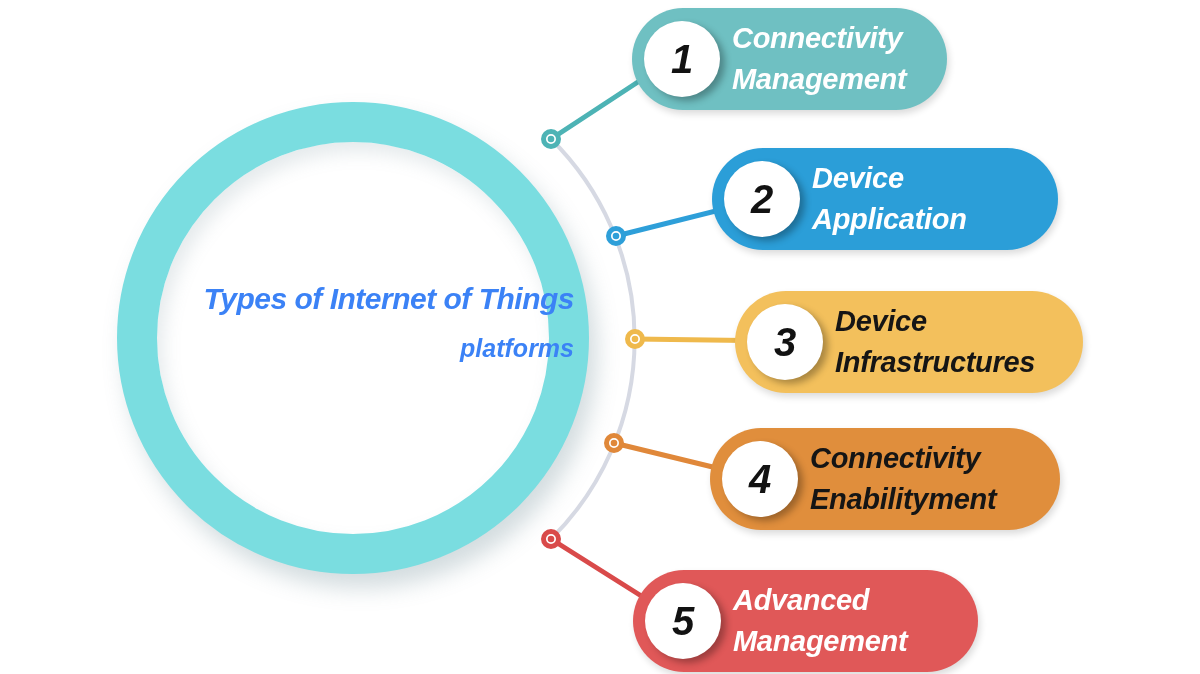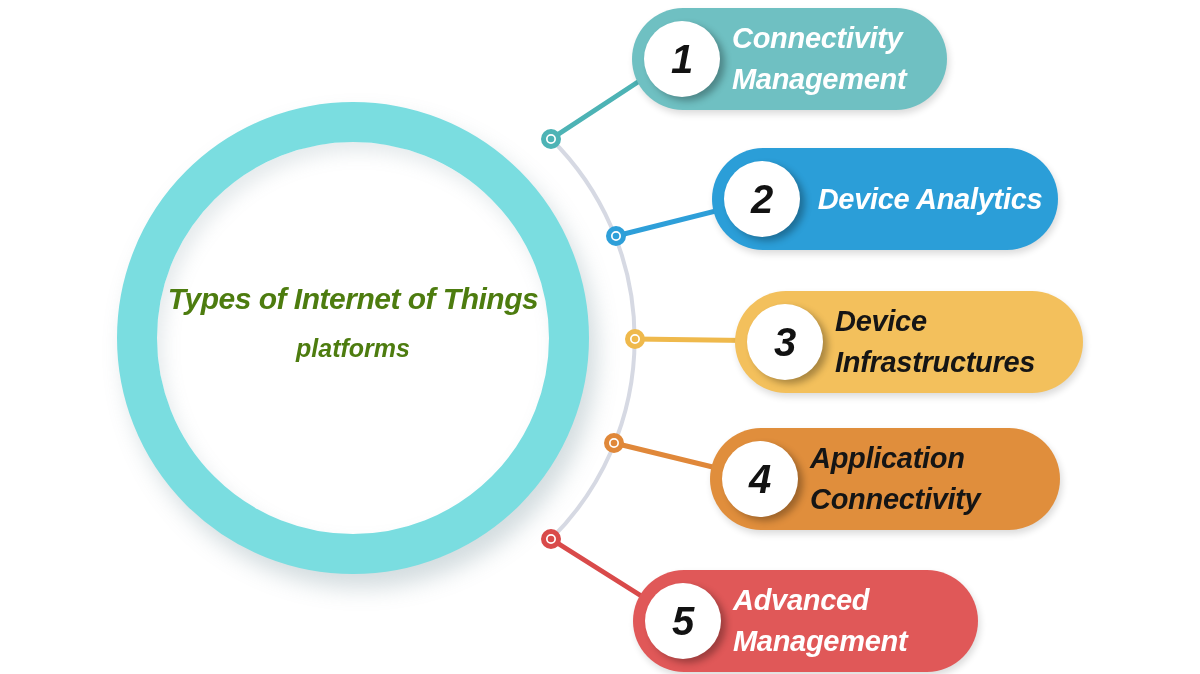--- a/index.html
+++ b/index.html
@@ -35,22 +35,22 @@
     border-radius: 50%;
     background: #ffffff;
     box-shadow: 8px 14px 22px rgba(110, 140, 150, 0.30),
                 inset 6px 10px 18px rgba(110, 140, 150, 0.18);
   }
   .central-title {
     position: absolute;
     left: 132px;
     top: 281px;
     width: 442px;
-    text-align: center;
-    color: #4d7c0f;
+    text-align: right;
+    color: #3b82f6;
     font-style: italic;
     font-weight: 700;
     z-index: 3;
   }
   .central-title .t-line1 {
     display: block;
     font-size: 30px;
     line-height: 36px;
     letter-spacing: -0.5px;
     white-space: nowrap;
@@ -158,35 +158,35 @@
     <div class="num-circle">
       <span>1</span>
     </div>
     <div class="pill-label">Connectivity Management</div>
   </div>
 
   <div class="pill p2" style="background: rgb(43, 158, 216); color: rgb(255, 255, 255);">
     <div class="num-circle">
       <span>2</span>
     </div>
-    <div class="pill-label">Device Analytics</div>
+    <div class="pill-label">Device Application</div>
   </div>
 
   <div class="pill p3" style="background: rgb(243, 192, 92); color: rgb(21, 21, 21);">
     <div class="num-circle">
       <span>3</span>
     </div>
     <div class="pill-label">Device Infrastructures</div>
   </div>
 
   <div class="pill p4" style="background: rgb(224, 142, 60); color: rgb(21, 21, 21);">
     <div class="num-circle">
       <span>4</span>
     </div>
-    <div class="pill-label">Application Connectivity</div>
+    <div class="pill-label">Connectivity Enabilityment</div>
   </div>
 
   <div class="pill p5" style="background: rgb(224, 88, 88); color: rgb(255, 255, 255);">
     <div class="num-circle">
       <span>5</span>
     </div>
     <div class="pill-label">Advanced Management</div>
   </div>
 
 </div>

